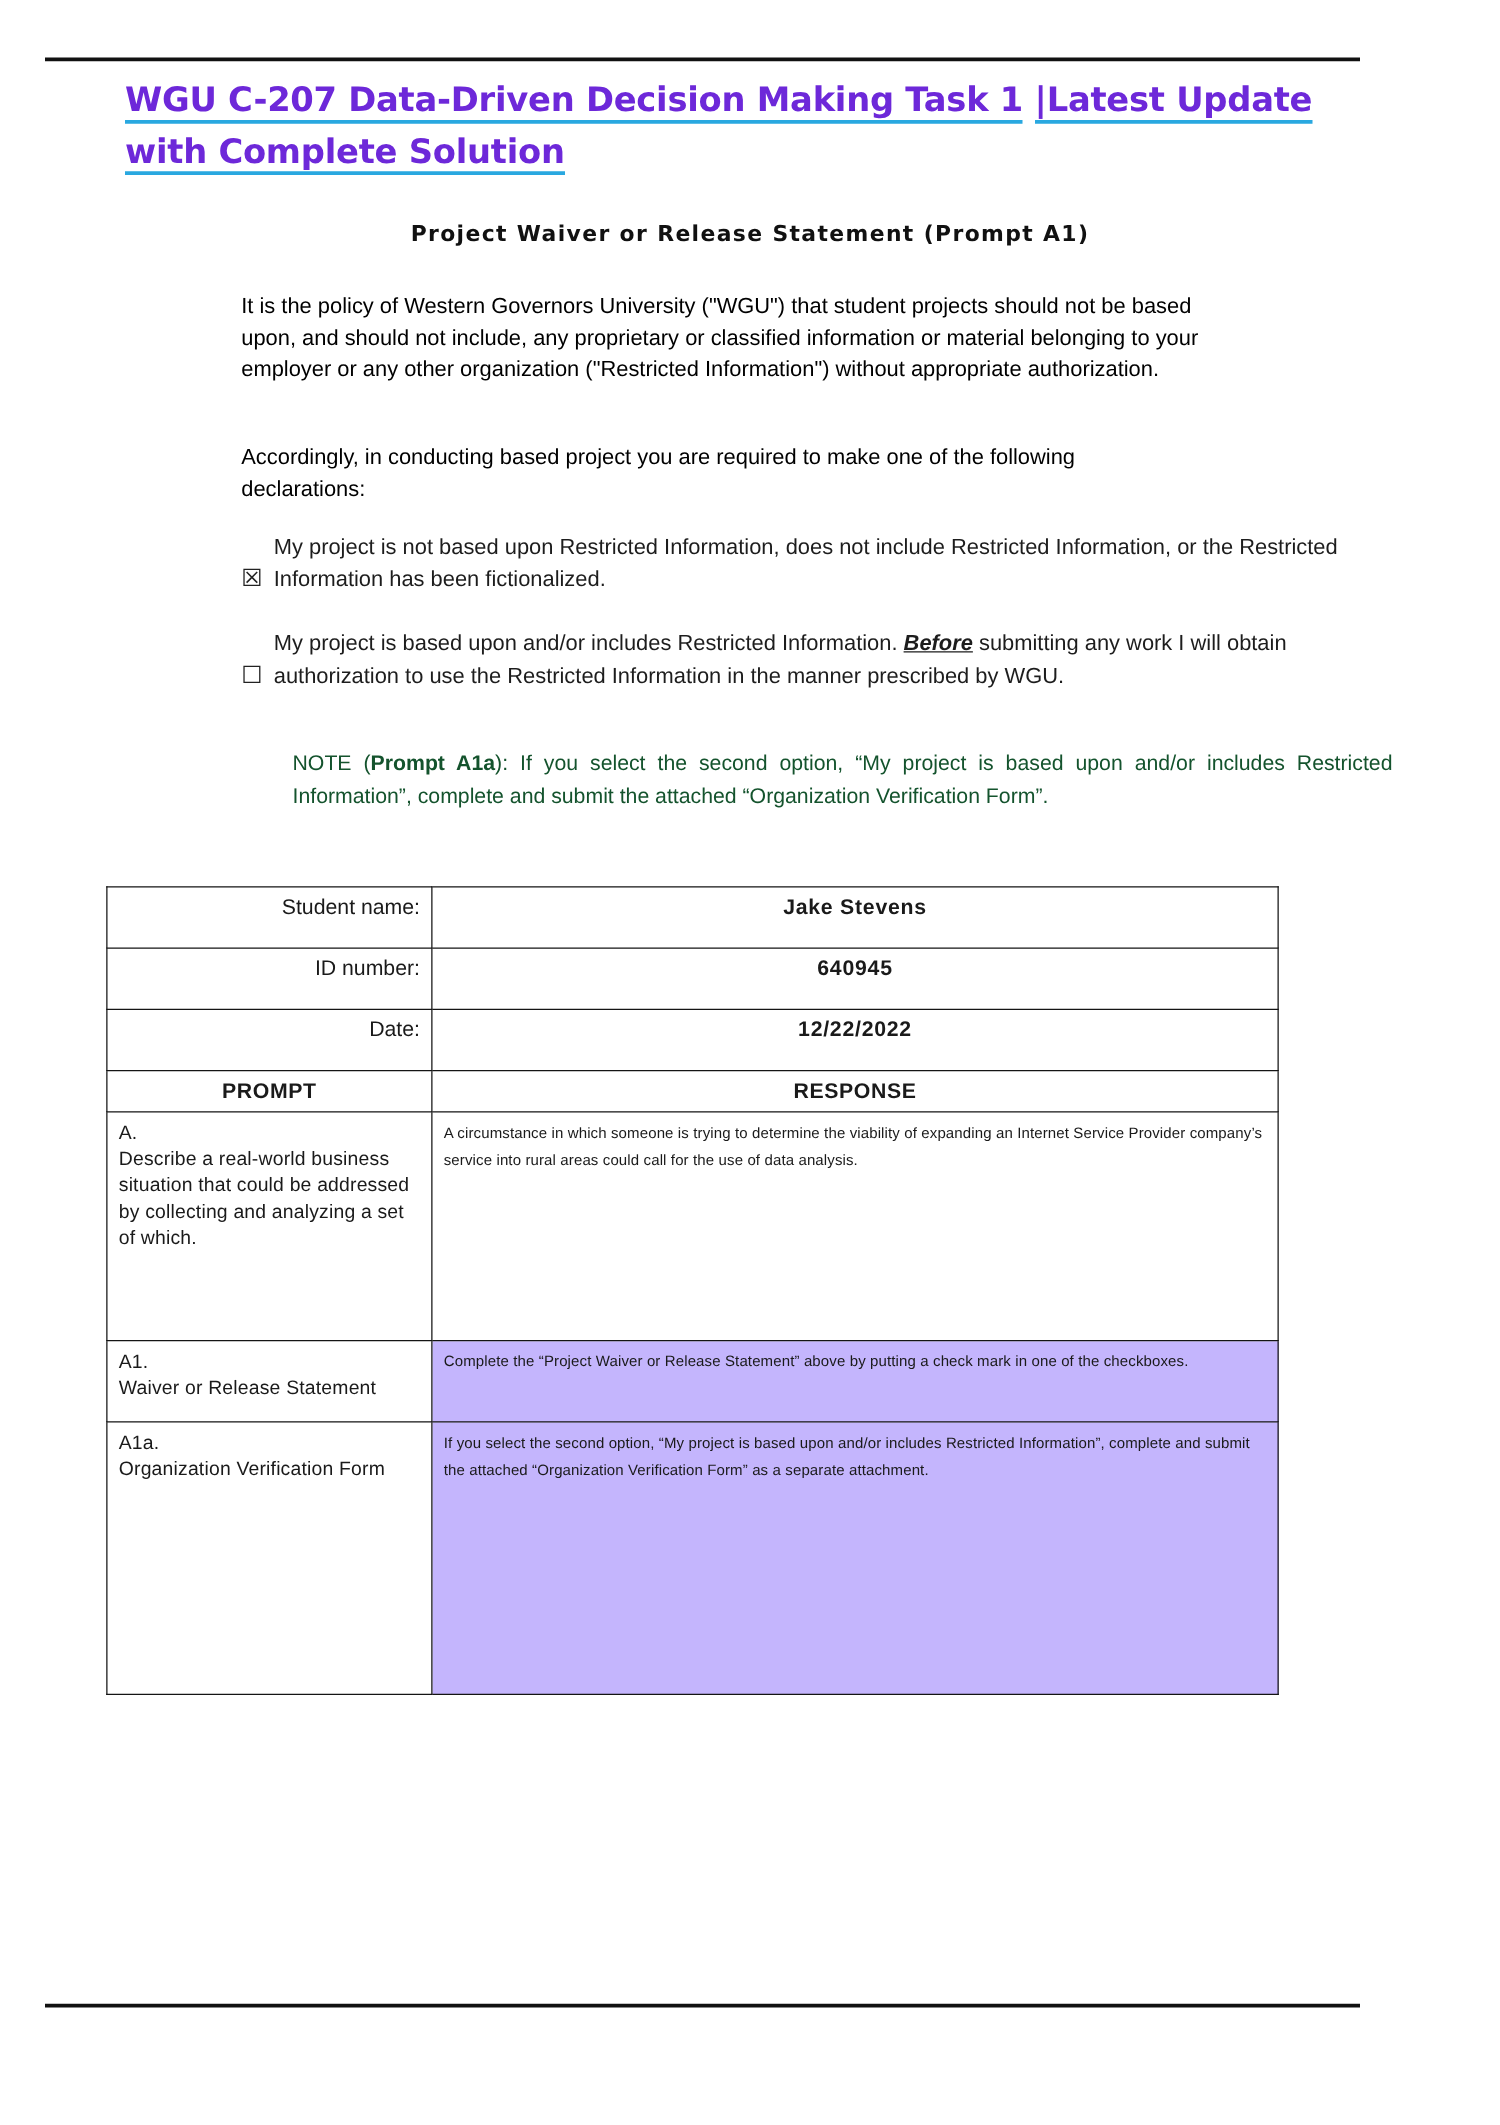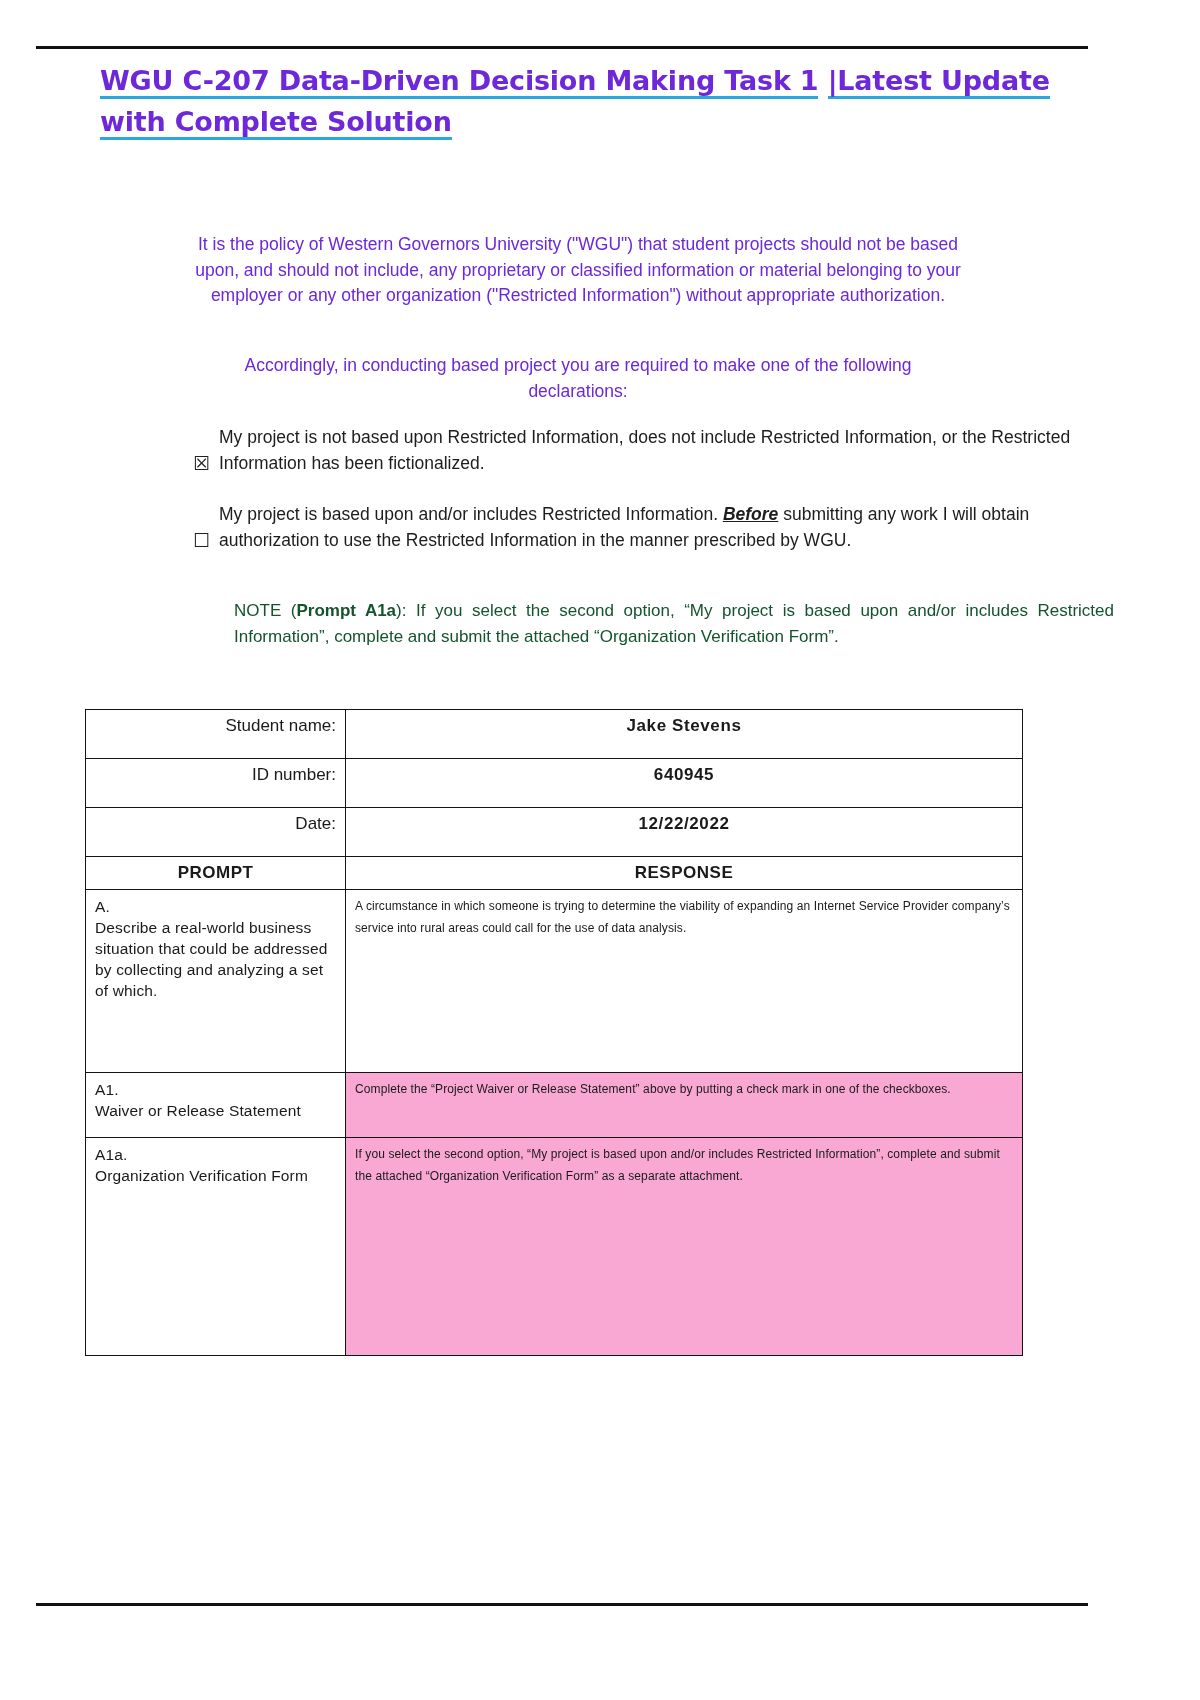--- a/index.html
+++ b/index.html
@@ -80,22 +80,21 @@
   }
 
   
   .body-block {
     position: absolute;
     left: 193px;
     width: 770px;
     font-family: "Liberation Sans", sans-serif;
     font-size: 17.5px;
     line-height: 25.5px;
-    color: #6d28d9;
-    text-align: center;
+    color: #000000;
   }
   .para-policy { top: 232px; }
   .para-accordingly { top: 353px; }
 
   .declarations {
     position: absolute;
     left: 193px;
     top: 425px;
     width: 900px;
   }
@@ -187,38 +186,39 @@
   .prompt-cell {
     font-size: 15.5px;
     line-height: 21px;
     letter-spacing: 0.15px;
   }
   .response-cell {
     font-size: 12px;
     line-height: 21.5px;
     letter-spacing: 0.1px;
   }
-  .shaded { background: #f9a8d4; }
+  .shaded { background: #c4b5fd; }
 
   .cell-tall-a { height: 170px; }
   .cell-tall-a1 { height: 52px; }
   .cell-tall-a1a { height: 205px; }
 </style>
 </head>
 <body>
 
 <div class="page">
 
   <div class="rule-top"></div>
 
   <div class="doc-title">
     <span>WGU C-207 Data-Driven Decision Making Task 1</span>
     <span class="title-line2">|Latest Update with Complete Solution</span>
   </div>
 
+  <div class="section-heading">Project  Waiver  or  Release  Statement  (Prompt  A1)</div>
 
   <div class="body-block para-policy">It is the policy of Western Governors University ("WGU") that student projects should not be based upon, and should not include, any proprietary or classified information or material belonging to your employer or any other organization ("Restricted Information") without appropriate authorization.</div>
 
   <div class="body-block para-accordingly">Accordingly, in conducting based project you are required to make one of the following declarations:</div>
 
   <div class="declarations">
 
     <div class="decl">
       <div class="decl-box">☒</div>
       <div class="decl-text">My project is not based upon Restricted Information, does not include Restricted Information, or the Restricted Information has been fictionalized.</div>

